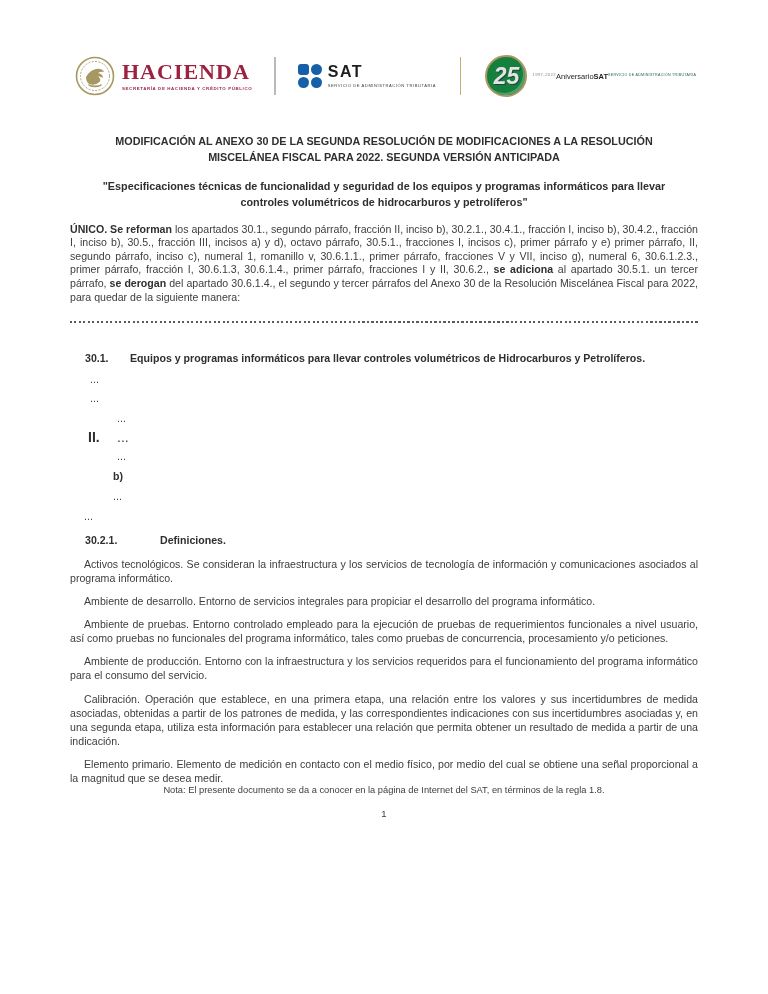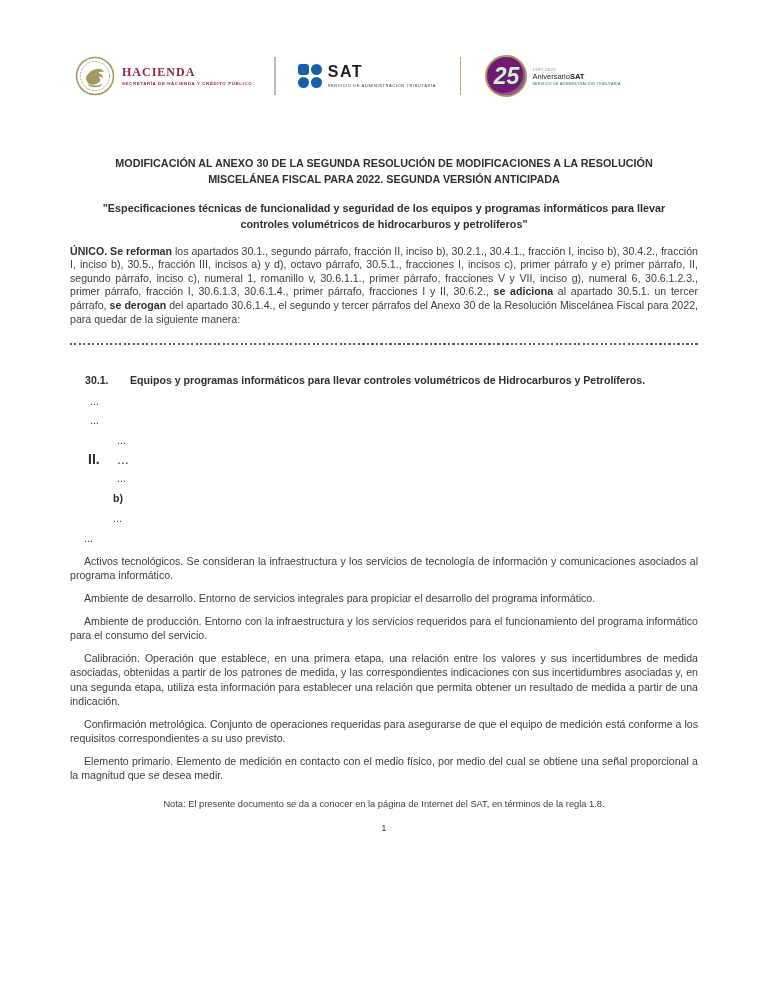--- a/index.html
+++ b/index.html
@@ -21,21 +21,21 @@
     align-items: center;
     padding: 55px 70px 0 75px;
     gap: 14px;
   }
   .logo-hacienda { display: flex; align-items: center; gap: 7px; }
   .seal { width: 40px; height: 42px; flex: 0 0 auto; }
   .hac-text { display: flex; flex-direction: column; }
   .hac-name {
     font-family: "Liberation Serif", serif;
     font-weight: bold;
-    font-size: 12px;
+    font-size: 22px;
     letter-spacing: 1px;
     color: #9b2341;
     line-height: 1;
   }
   .hac-tag {
     font-size: 4.4px;
     font-weight: bold;
     letter-spacing: 0.62px;
     color: #9b2341;
     margin-top: 3px;
@@ -66,44 +66,44 @@
     font-size: 4.1px;
     letter-spacing: 0.55px;
     color: #3c3c3b;
     margin-top: 2.5px;
   }
 
   .logo-25 { display: flex; align-items: center; gap: 5px; }
   .circle25 {
     width: 42px; height: 42px;
     border-radius: 50%;
-    background: #701a75;
+    background: #15803d;
     border: 2.5px solid #ab9862;
     display: flex; align-items: center; justify-content: center;
     flex: 0 0 auto;
     box-shadow: inset -2px -2px 0 rgba(255,255,255,0.25);
   }
   .circle25 span {
     font-size: 23px;
     font-weight: bold;
     font-style: italic;
     color: #e3e4e2;
     text-shadow: 1px 1px 0 #1c4441;
     line-height: 1;
   }
-  .a25-text { display: flex; flex-direction: column; }
+  .a25-text { display: flex; flex-direction: row; }
   .a25-years { font-size: 4.2px; color: #8a8a8a; letter-spacing: 0.4px; }
   .a25-label { font-size: 7.5px; color: #1d1d1b; line-height: 1.2; }
   .a25-label b { font-weight: bold; }
   .a25-tag { font-size: 3.6px; color: #2b5e5a; letter-spacing: 0.3px; margin-top: 1px; }
 
   
   .content { padding: 0 70px; }
   .doc-title {
-    margin: 59px auto 0;
+    margin: 37px auto 0;
     max-width: 592px;
     text-align: center;
     font-size: 10.8px;
     font-weight: bold;
     line-height: 1.45;
     color: #2f2f2f;
   }
   .doc-subtitle {
     margin: 14px auto 0;
     max-width: 604px;
@@ -143,21 +143,20 @@
 
   .row-b { display: flex; margin-top: 7px; }
   .row-b .num { flex: 0 0 auto; padding-left: 43px; width: 63px; font-weight: bold; color: #2f2f2f; font-size: 10.6px; line-height: 13.8px; }
   .row-b .b-text { flex: 1; font-size: 10.6px; line-height: 13.8px; text-align: justify; }
 
   .def { margin-top: 9px; text-indent: 14px; line-height: 14.1px; }
   .sec-def { margin-top: 10px; }
 
   
   .foot-note {
-    margin-top: 17px;
     text-align: center;
     font-size: 9.3px;
     color: #3d3d3d;
   }
   .page-num {
     margin-top: 13px;
     text-align: center;
     font-size: 9.5px;
     color: #3d3d3d;
   }
@@ -236,26 +235,30 @@
 
     <div class="dots-row dots-b">...</div>
 
     <div class="row-b">
       <span class="num">b)</span>
     </div>
 
     <div class="dots-row dots-c">...</div>
     <div class="dots-row dots-d">...</div>
 
+    <div class="sec-row sec-def">
+      <span class="num">30.2.1.</span>
+      <span>Definiciones.</span>
+    </div>
 
     <p class="para def">Activos tecnológicos. Se consideran la infraestructura y los servicios de tecnología de información y comunicaciones asociados al programa informático.</p>
     <p class="para def">Ambiente de desarrollo. Entorno de servicios integrales para propiciar el desarrollo del programa informático.</p>
+    <p class="para def">Ambiente de pruebas. Entorno controlado empleado para la ejecución de pruebas de requerimientos funcionales a nivel usuario, así como pruebas no funcionales del programa informático, tales como pruebas de concurrencia, procesamiento y/o peticiones.</p>
     <p class="para def">Ambiente de producción. Entorno con la infraestructura y los servicios requeridos para el funcionamiento del programa informático para el consumo del servicio.</p>
     <p class="para def">Calibración. Operación que establece, en una primera etapa, una relación entre los valores y sus incertidumbres de medida asociadas, obtenidas a partir de los patrones de medida, y las correspondientes indicaciones con sus incertidumbres asociadas y, en una segunda etapa, utiliza esta información para establecer una relación que permita obtener un resultado de medida a partir de una indicación.</p>
-    <p class="para def">Confirmación metrológica. Conjunto de operaciones requeridas para asegurarse de que el equipo de medición está conforme a los requisitos correspondientes a su uso previsto.</p>
     <p class="para def">Elemento primario. Elemento de medición en contacto con el medio físico, por medio del cual se obtiene una señal proporcional a la magnitud que se desea medir.</p>
 
     <div class="foot-note">Nota: El presente documento se da a conocer en la página de Internet del SAT, en términos de la regla 1.8.</div>
     <div class="page-num">1</div>
 
   </main>
 
 </div>
 
 </body></html>

